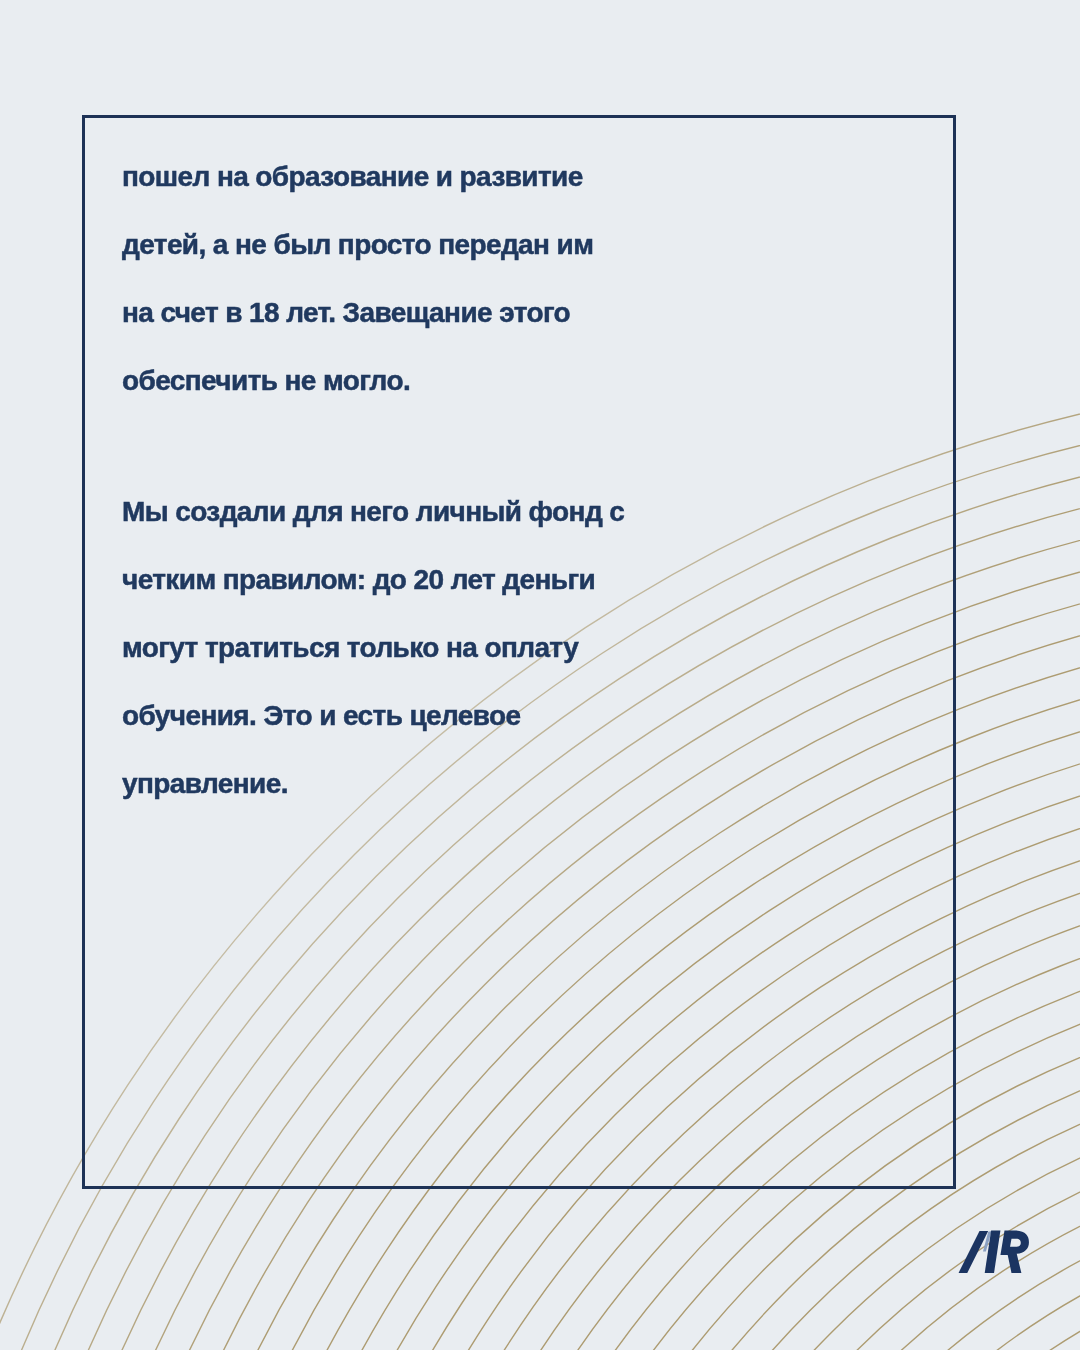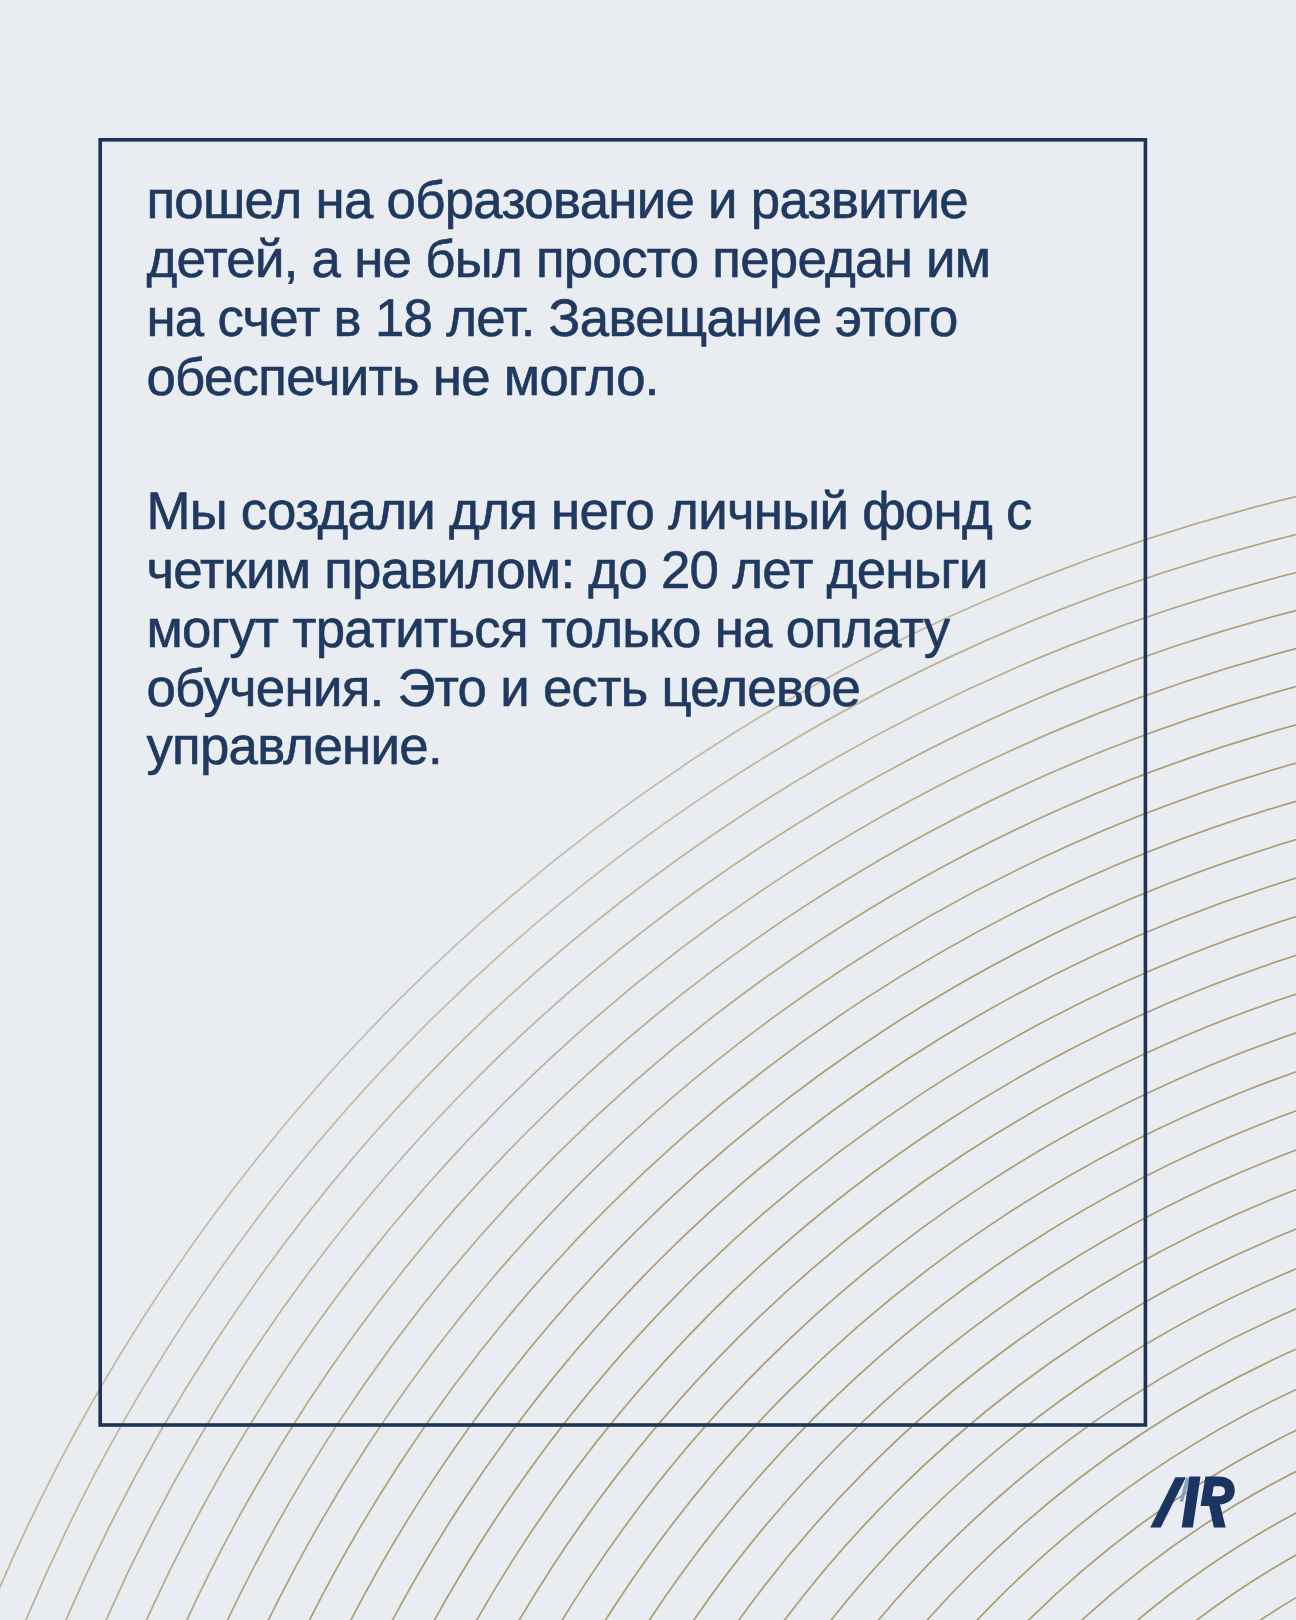--- a/index.html
+++ b/index.html
@@ -44,26 +44,27 @@
     top: 115px;
     width: 874px;
     height: 1074px;
     box-sizing: border-box;
     border: 3px solid #1d3256;
     padding: 25px 16px 0 37px;
     z-index: 2;
   }
   .quote-box p {
     margin: 0 0 63px 0;
-    font-size: 44px;
-    line-height: 49px;
+    font-size: 28px;
+    line-height: 68px;
     letter-spacing: -0.6px;
     color: #20395f;
     -webkit-text-stroke: 0.5px #20395f;
     white-space: pre-line;
+    font-weight: bold;
   }
   .quote-box p:last-child {
     margin-bottom: 0;
   }
   .brand-logo {
     position: absolute;
     left: 953px;
     top: 1227px;
     width: 78px;
     height: 48px;

